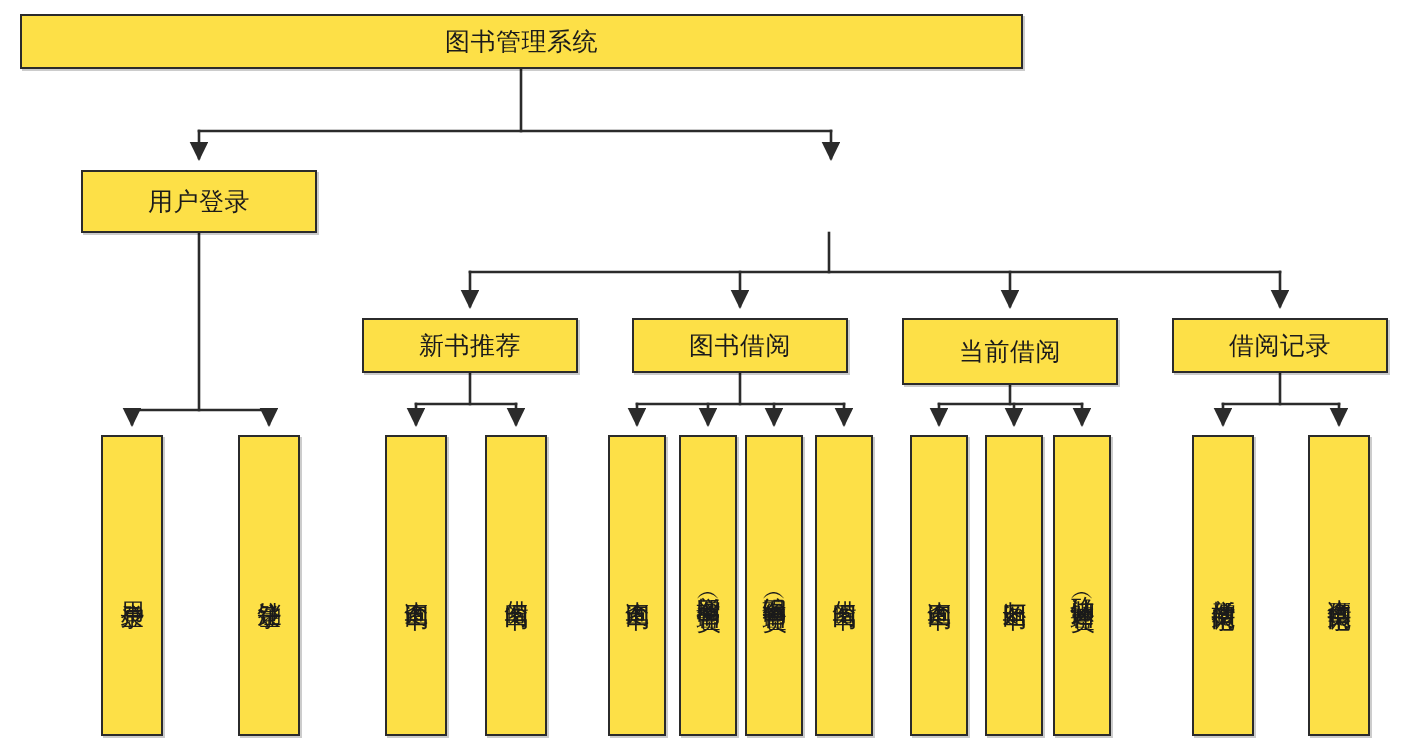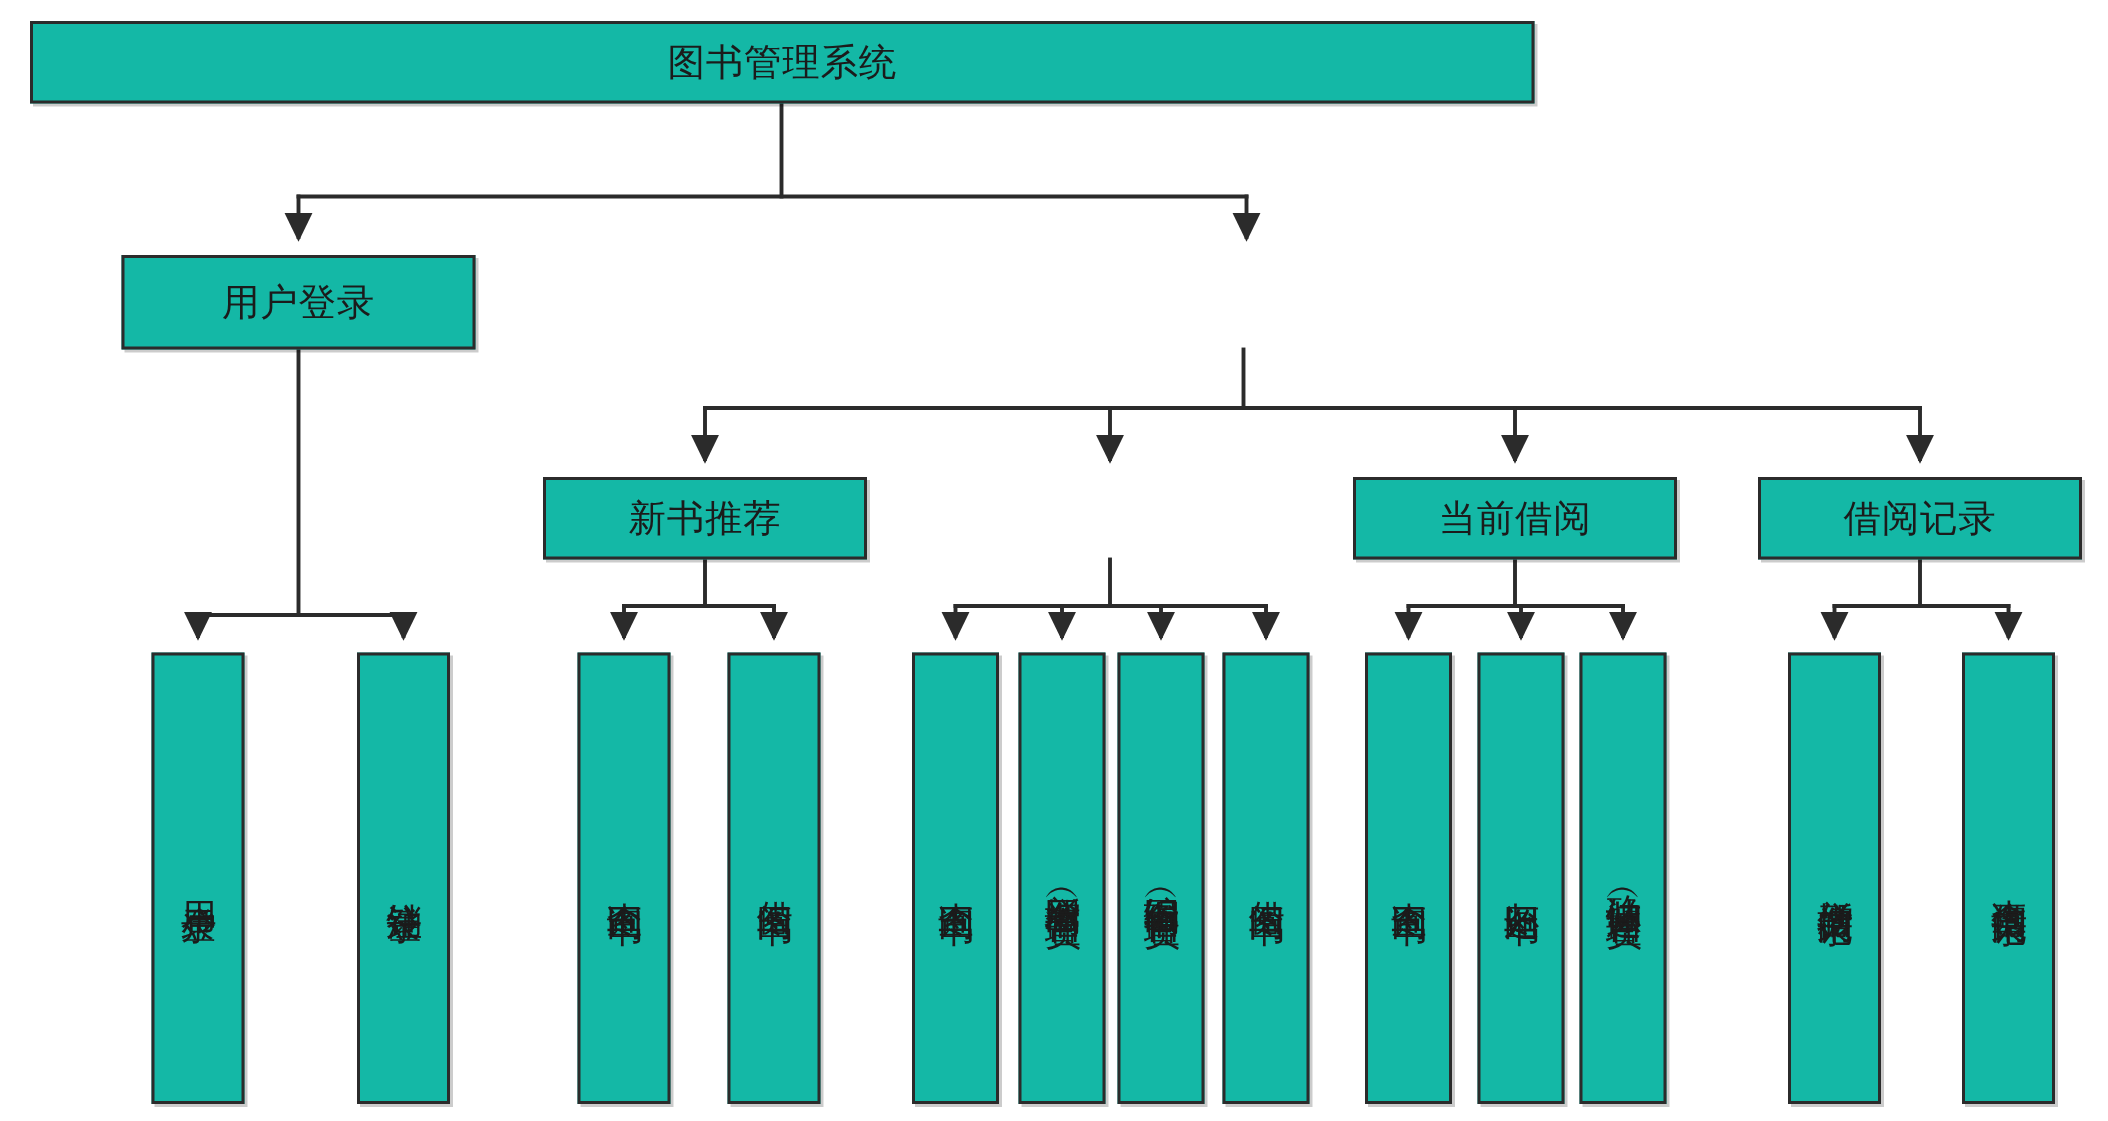--- a/index.html
+++ b/index.html
@@ -21,21 +21,21 @@
     position: absolute;
     left: 0;
     top: 0;
     width: 1405px;
     height: 747px;
     pointer-events: none;
   }
   .node {
     position: absolute;
     box-sizing: border-box;
-    background: #14b8a6;
+    background: #fde047;
     border: 2.5px solid #2b2b2b;
     display: flex;
     align-items: center;
     justify-content: center;
     color: #1b1b1b;
     box-shadow: 2px 2px 0 rgba(0,0,0,0.20);
   }
   .node .label {
     display: block;
     text-align: center;
@@ -131,22 +131,25 @@
 
   <div class="node horiz" style="left:81px; top:170px; width:236px; height:63px;">
     <span class="label">用户登录</span>
   </div>
 
 
   <div class="node horiz" style="left:362px; top:318px; width:216px; height:55px;">
     <span class="label">新书推荐</span>
   </div>
 
-
-  <div class="node horiz" style="left:902px; top:318px; width:216px; height:55px;">
+  <div class="node horiz" style="left:632px; top:318px; width:216px; height:55px;">
+    <span class="label">图书借阅</span>
+  </div>
+
+  <div class="node horiz" style="left:902px; top:318px; width:216px; height:67px;">
     <span class="label">当前借阅</span>
   </div>
 
   <div class="node horiz" style="left:1172px; top:318px; width:216px; height:55px;">
     <span class="label">借阅记录</span>
   </div>
 
   <div class="node vert" style="left:101px; top:435px; width:62px; height:301px;">
     <span class="label">用户登录</span>
   </div>

